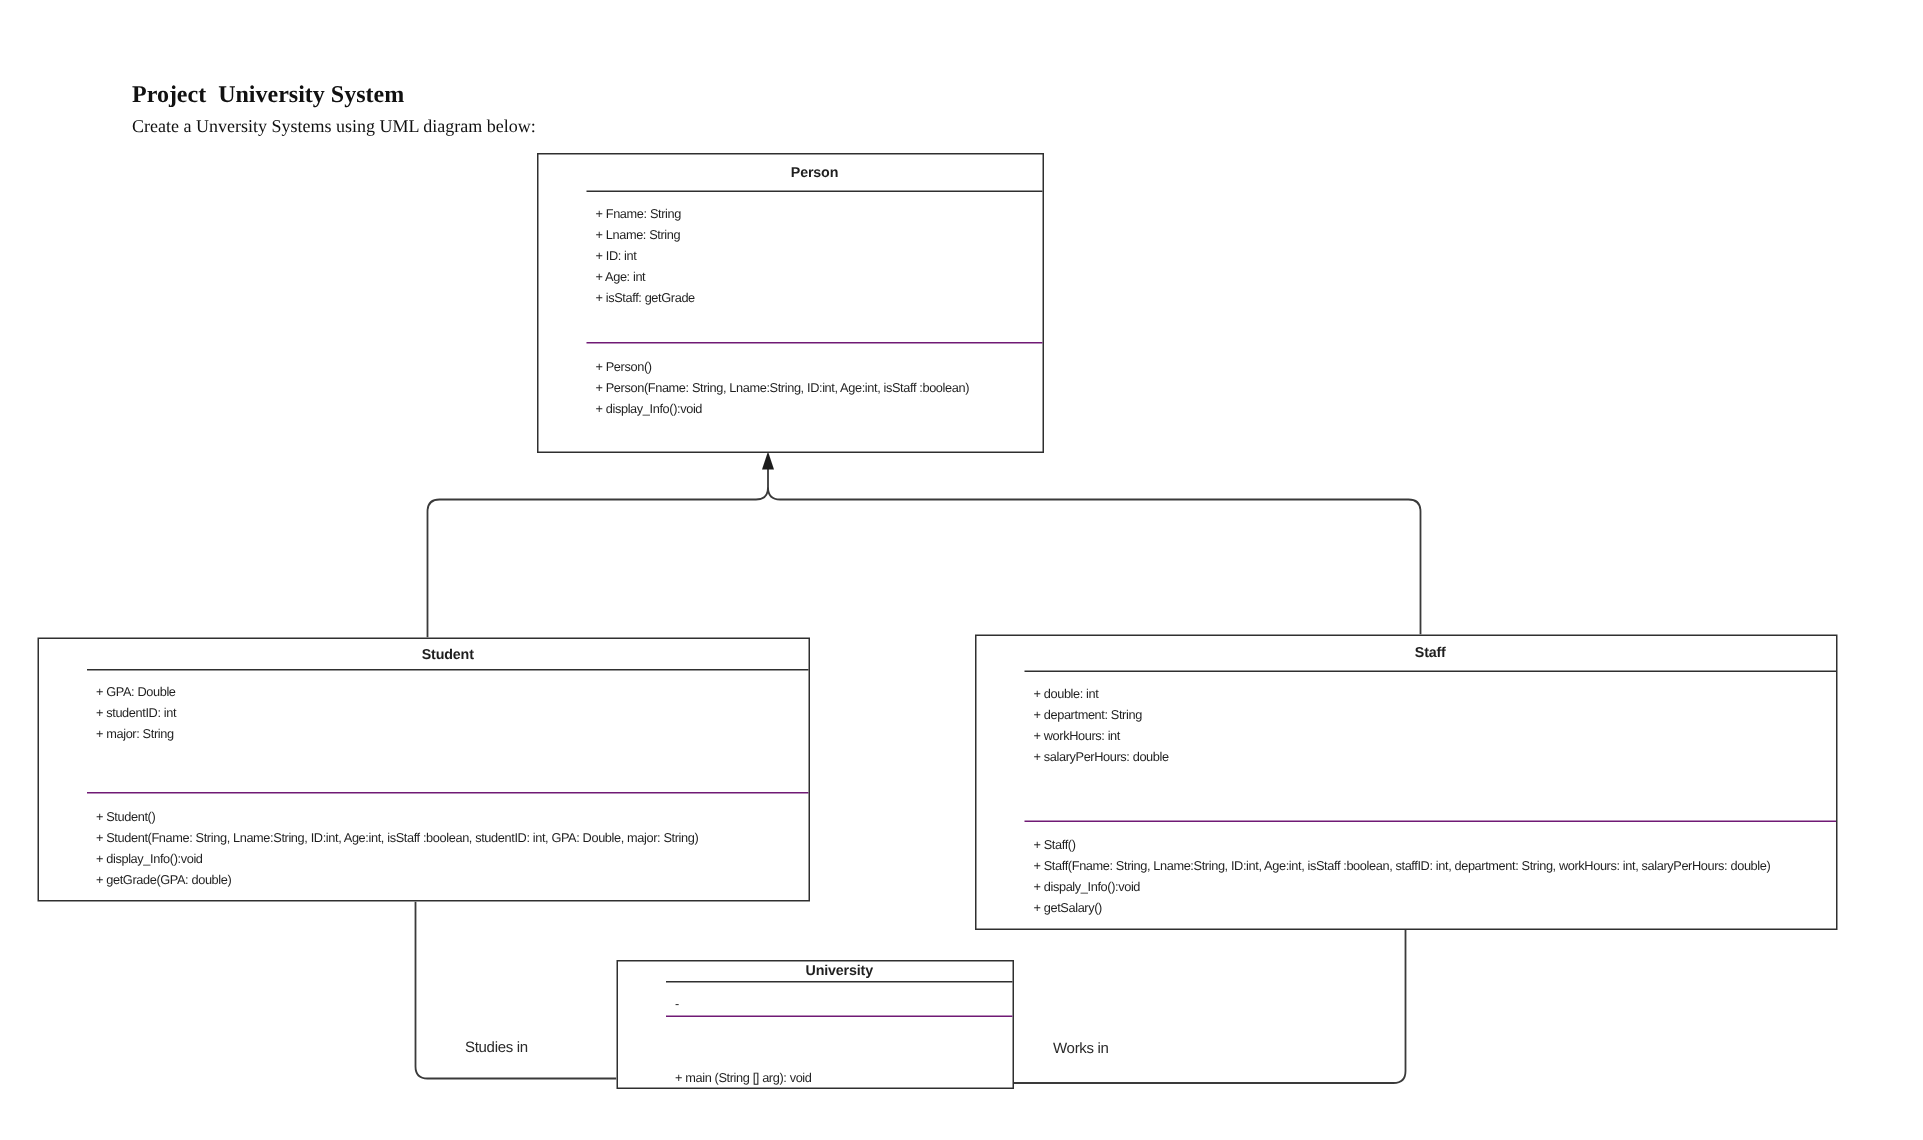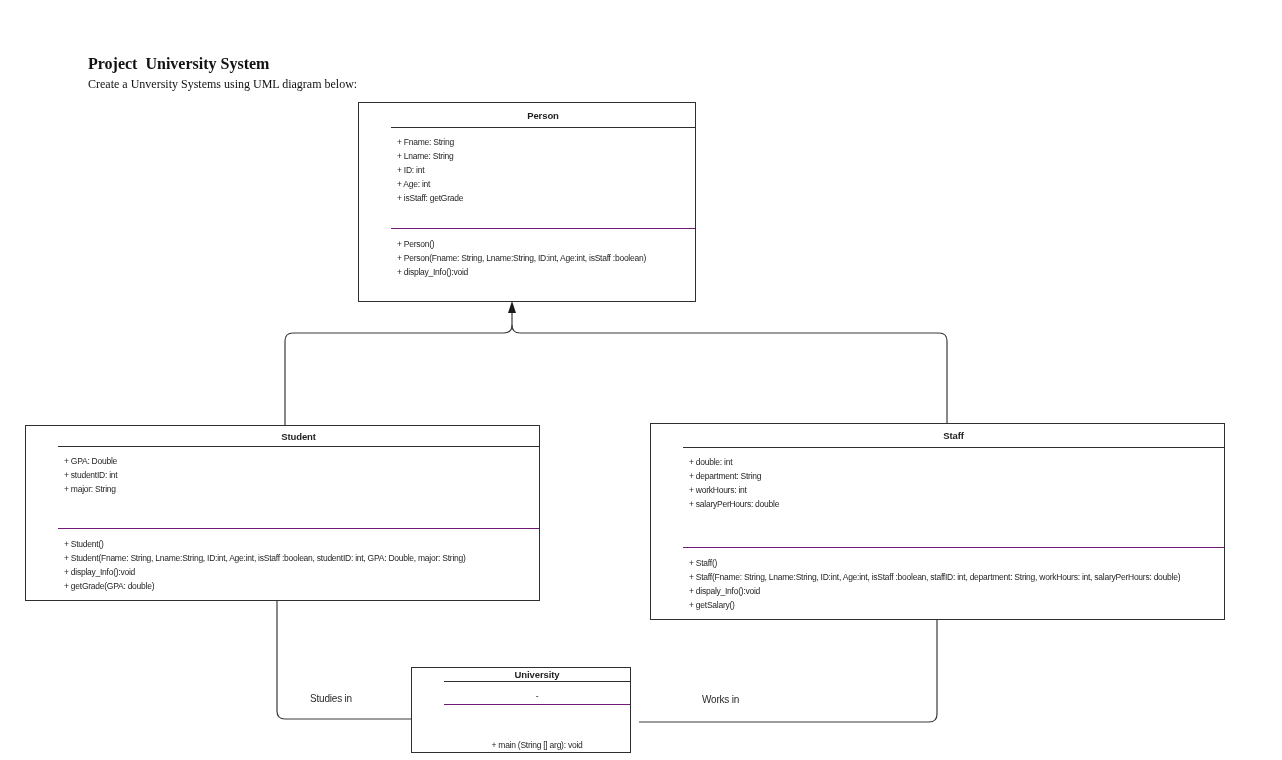--- a/index.html
+++ b/index.html
@@ -136,21 +136,21 @@
       <div class="uml-line">+ salaryPerHours: double</div>
     </div>
     <div class="uml-section uml-methods">
       <div class="uml-line">+ Staff()</div>
       <div class="uml-line">+ Staff(Fname: String, Lname:String, ID:int, Age:int, isStaff :boolean, staffID: int, department: String, workHours: int, salaryPerHours: double)</div>
       <div class="uml-line">+ dispaly_Info():void</div>
       <div class="uml-line">+ getSalary()</div>
     </div>
   </div>
 
-  <div class="uml-class" style="left:411px; top:667px; width:220px; height:86px;text-align:center;">
+  <div class="uml-class" style="left:411px; top:640px; width:265px; height:86px;">
     <div class="uml-title" style="height:25px;">University</div>
     <div class="uml-section uml-attrs" style="height:34px;">
       <div class="uml-line">-</div>
     </div>
     <div class="uml-section uml-methods" style="padding-top:5px;margin-top:28px;">
       <div class="uml-line">+ main (String [] arg): void</div>
     </div>
   </div>
 
 </div>

